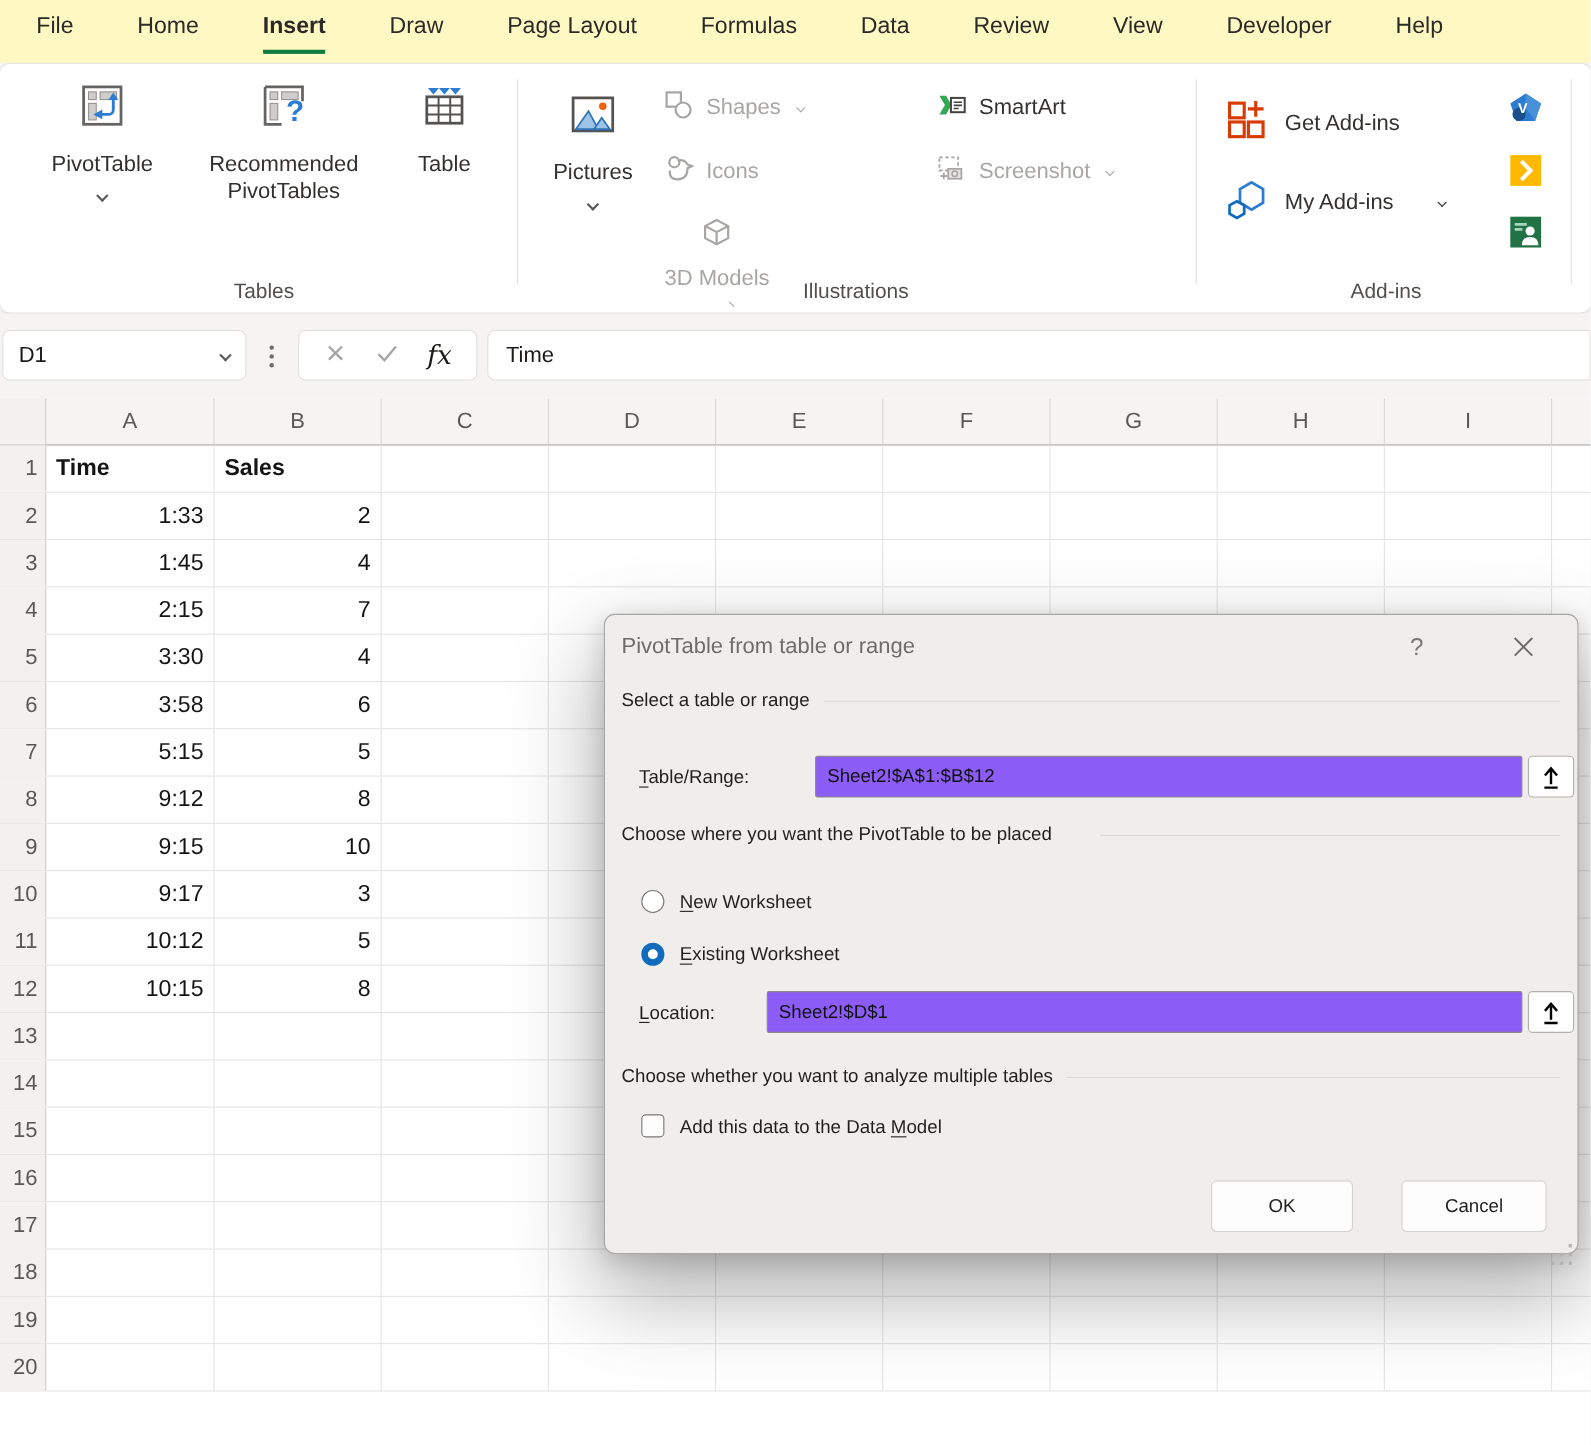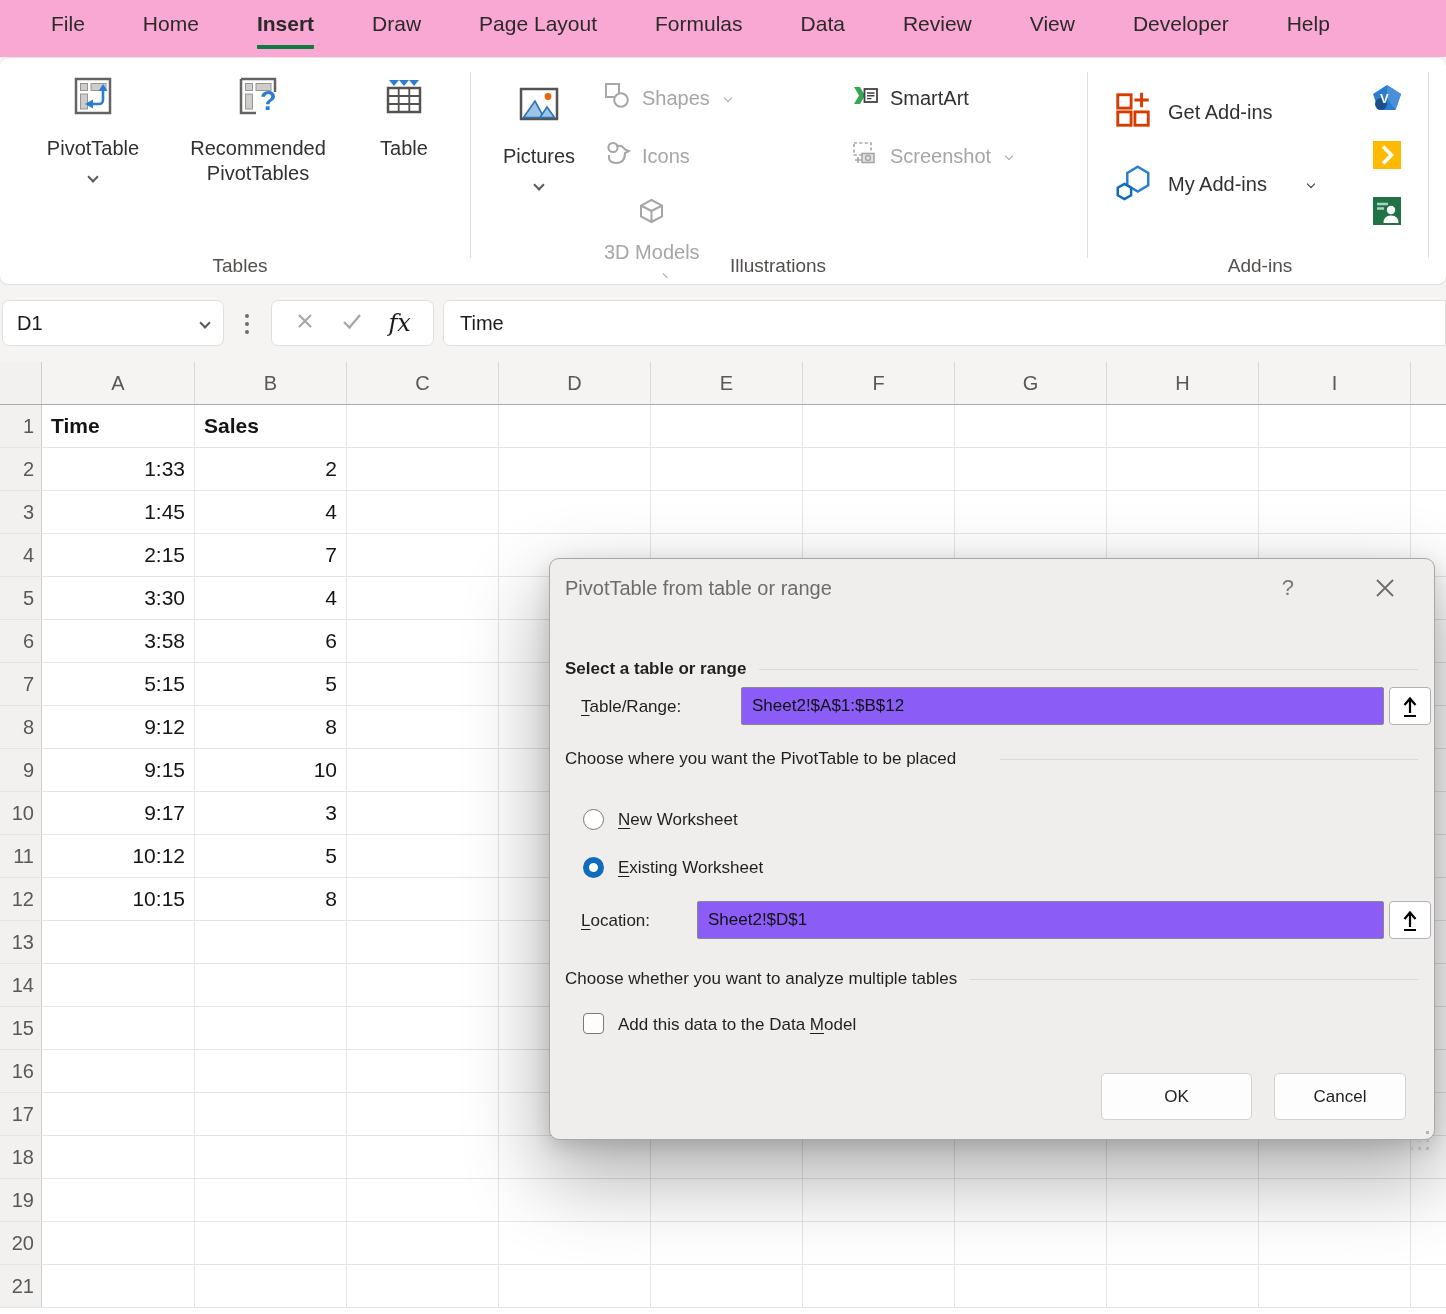--- a/index.html
+++ b/index.html
@@ -1,20 +1,20 @@
 <!DOCTYPE html>
 <html><head>
 <meta charset="utf-8">
 <style>
   * { margin:0; padding:0; box-sizing:border-box; }
   html,body { width:1446px; height:1314px; overflow:hidden; }
   body { font-family:"Liberation Sans","DejaVu Sans",sans-serif; background:#f6f4f3; color:#1b1a19; position:relative; }
 
   
-  .menubar { height:57px; display:flex; align-items:center; padding-left:22px; background:#f9a8d4; overflow:hidden; }
+  .menubar { height:57px; display:flex; align-items:center; padding-left:4px; background:#fef9c3; overflow:hidden; }
   .tab { font-size:21px; color:#2b2a29; padding:12px 29px 8px 29px; white-space:nowrap; cursor:default; }
   .tab .tlbl { display:inline-block; padding-bottom:9px; border-bottom:4px solid transparent; }
   .tab.active .tlbl { border-bottom-color:#107c41; font-weight:600; border-radius:1px; }
 
   
   .ribbon { position:relative; height:228px; background:#ffffff; border:1px solid #e3e1df; border-left:none; border-right:none; border-radius:9px; box-shadow:0 1px 2px rgba(0,0,0,.07); }
   .grp-label { position:absolute; top:197px; font-size:19px; color:#524f4d; text-align:center; }
   .vdiv { position:absolute; top:14px; bottom:26px; width:1px; background:#e1dfdd; }
   .bigbtn { position:absolute; top:14px; display:flex; flex-direction:column; align-items:center; cursor:default; }
   .bigbtn .blbl { font-size:20px; color:#33312f; margin-top:12px; text-align:center; line-height:1.25; }
@@ -533,45 +533,32 @@
       <div class="c cb"></div>
       <div class="c"></div>
       <div class="c"></div>
       <div class="c"></div>
       <div class="c"></div>
       <div class="c"></div>
       <div class="c"></div>
       <div class="c"></div>
       <div class="c fill"></div>
     </div>
-  <div class="grow">
-      <div class="rh">21</div>
-      <div class="c ca"></div>
-      <div class="c cb"></div>
-      <div class="c"></div>
-      <div class="c"></div>
-      <div class="c"></div>
-      <div class="c"></div>
-      <div class="c"></div>
-      <div class="c"></div>
-      <div class="c"></div>
-      <div class="c fill"></div>
-    </div>
 </div>
 
 <div class="dlg">
   <div class="dlg-title">PivotTable from table or range</div>
   <div class="dlg-help">?</div>
   <div class="dlg-close">
     <svg width="24" height="24" viewBox="0 0 24 24">
         <path d="M4 4 L20 20 M20 4 L4 20" stroke="#6e6c6a" stroke-width="1.8" fill="none"></path>
       </svg>
   </div>
 
-  <div class="sec" style="top:100px;font-weight:bold;">
+  <div class="sec" style="top:68px;">
     <span>Select a table or range</span>
       <span class="rule"></span>
   </div>
 
   <div class="fldlbl" style="left:31px;top:138px;"><u>T</u><span>able/Range:</span></div>
   <input class="tinput" style="left: 191px; top: 128px; width: 643px;" value="Sheet2!$A$1:$B$12">
   <div class="rangebtn" style="left:839px;top:128px;">
     <svg width="26" height="26" viewBox="0 0 26 26">
         <path d="M13 20 V7 M7.5 12 L13 5.5 L18.5 12 M7 23 H19" stroke="#000" stroke-width="2.2" fill="none"></path>
       </svg>
@@ -597,16 +584,16 @@
   </div>
 
   <div class="sec" style="top:410px;">
     <span>Choose whether you want to analyze multiple tables</span>
       <span class="rule"></span>
   </div>
 
   <span class="cbx" style="left:33px;top:454px;"></span>
   <span class="rlbl" style="left:68px;top:456px;"><span>Add this data to the Data </span><u>M</u><span>odel</span></span>
 
-  <div class="dbtn" style="left:551px;top:514px;width:151px;">OK</div>
+  <div class="dbtn" style="left:551px;top:514px;width:129px;">OK</div>
   <div class="dbtn" style="left:724px;top:514px;width:132px;text-align:right;">Cancel</div>
   <span class="grip"></span>
 </div>
 
 </body></html>

